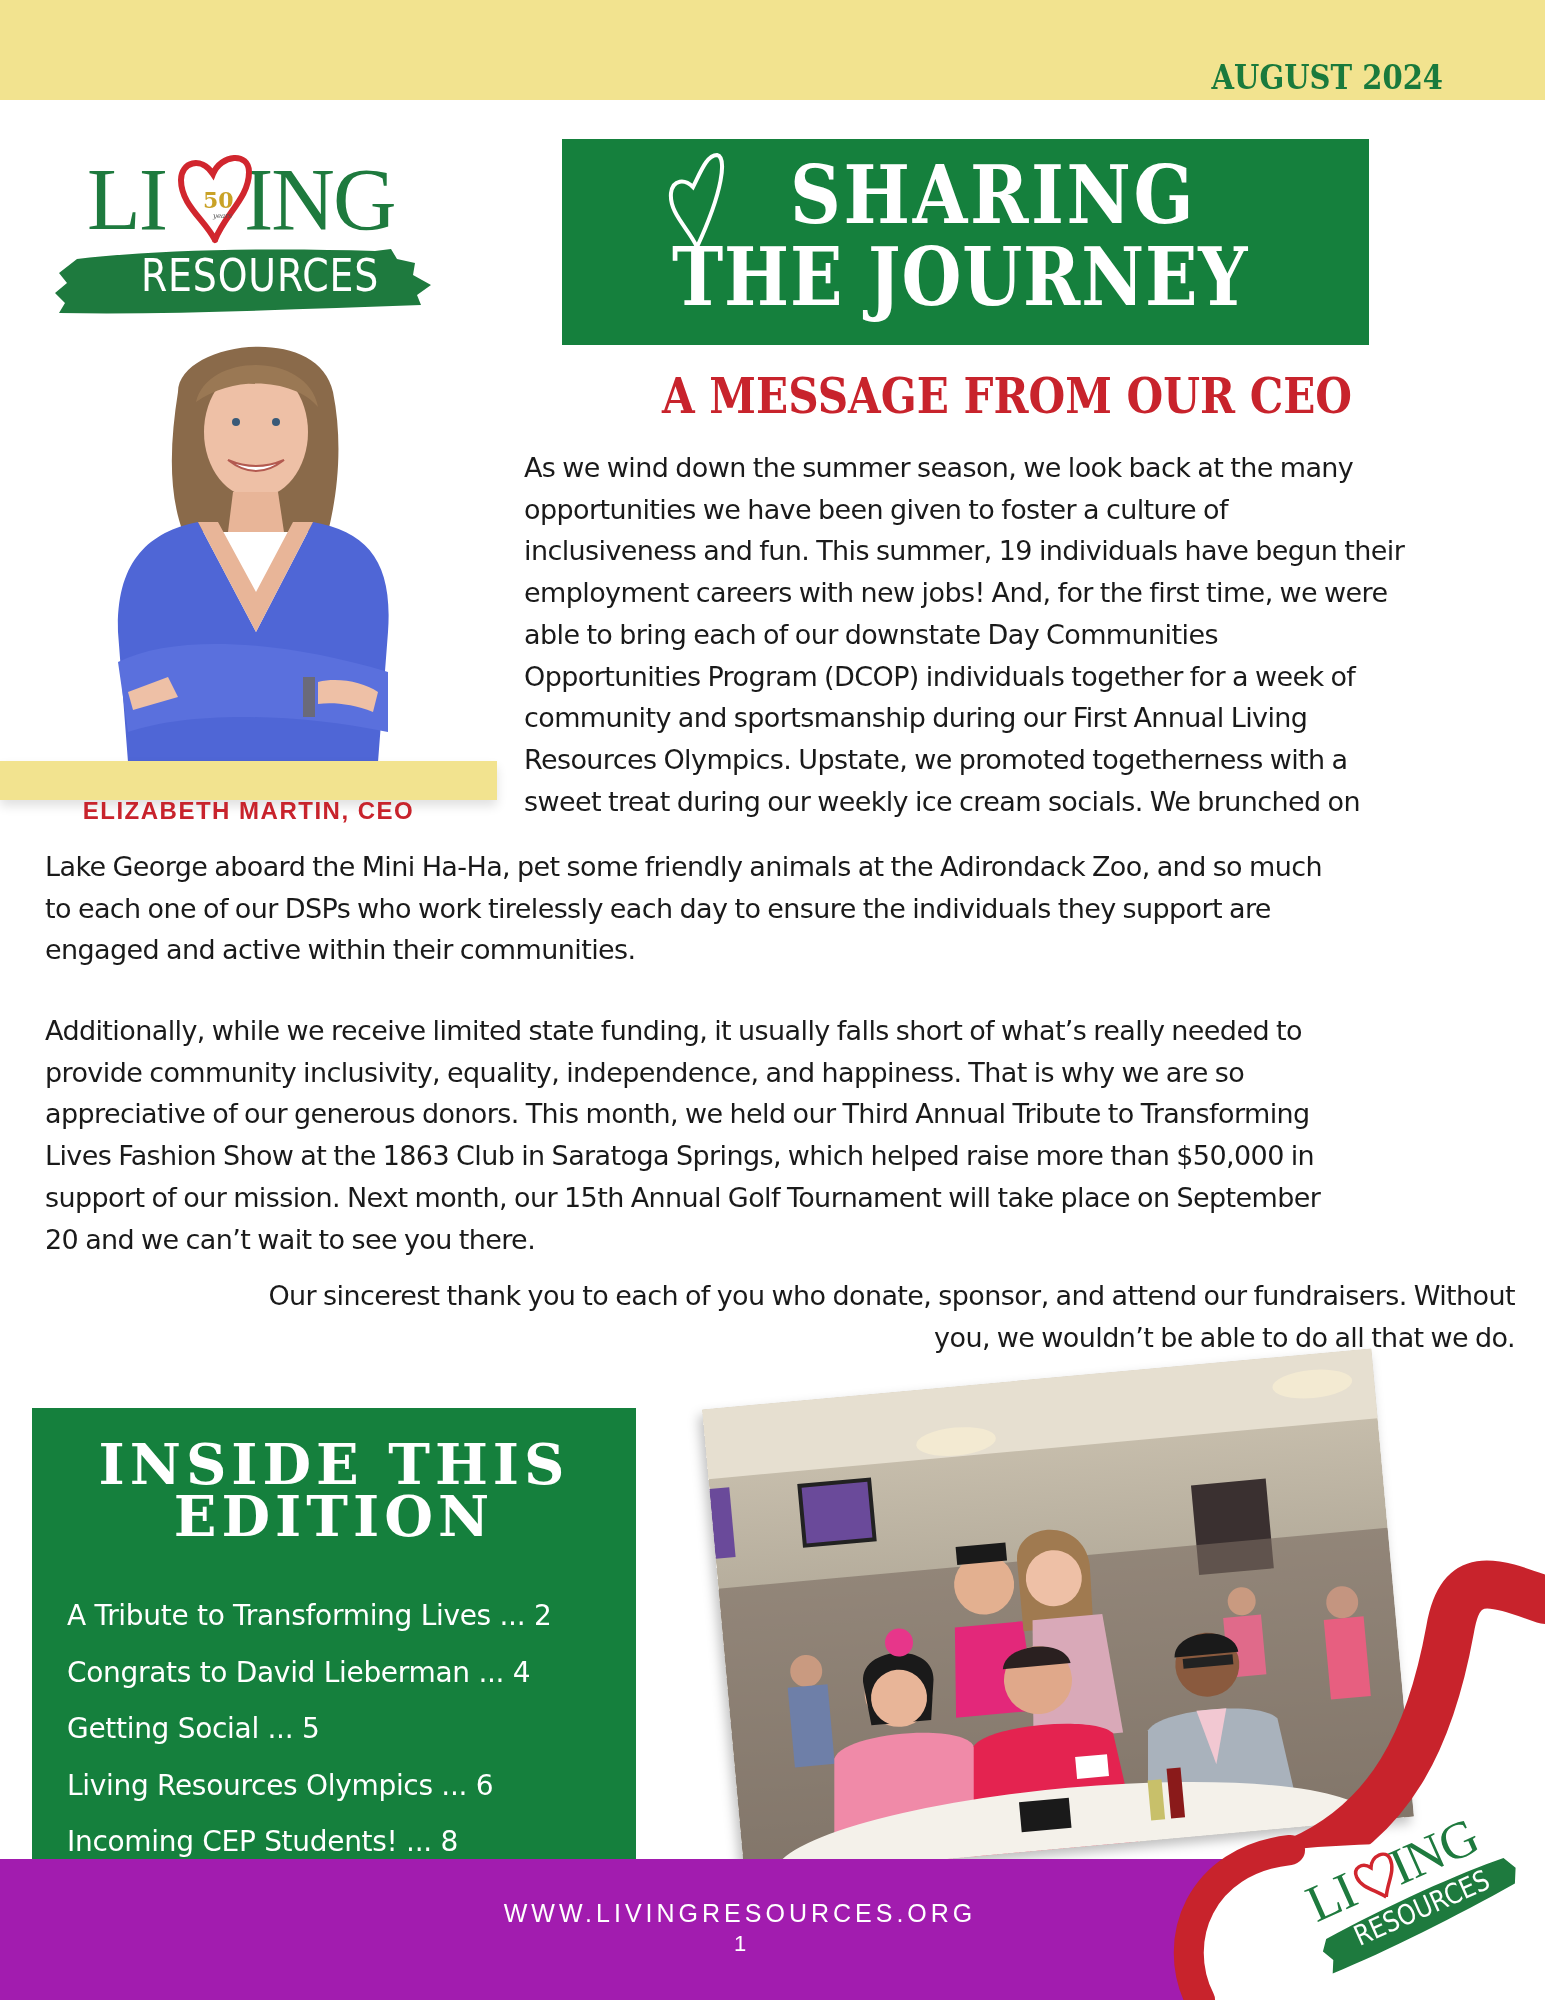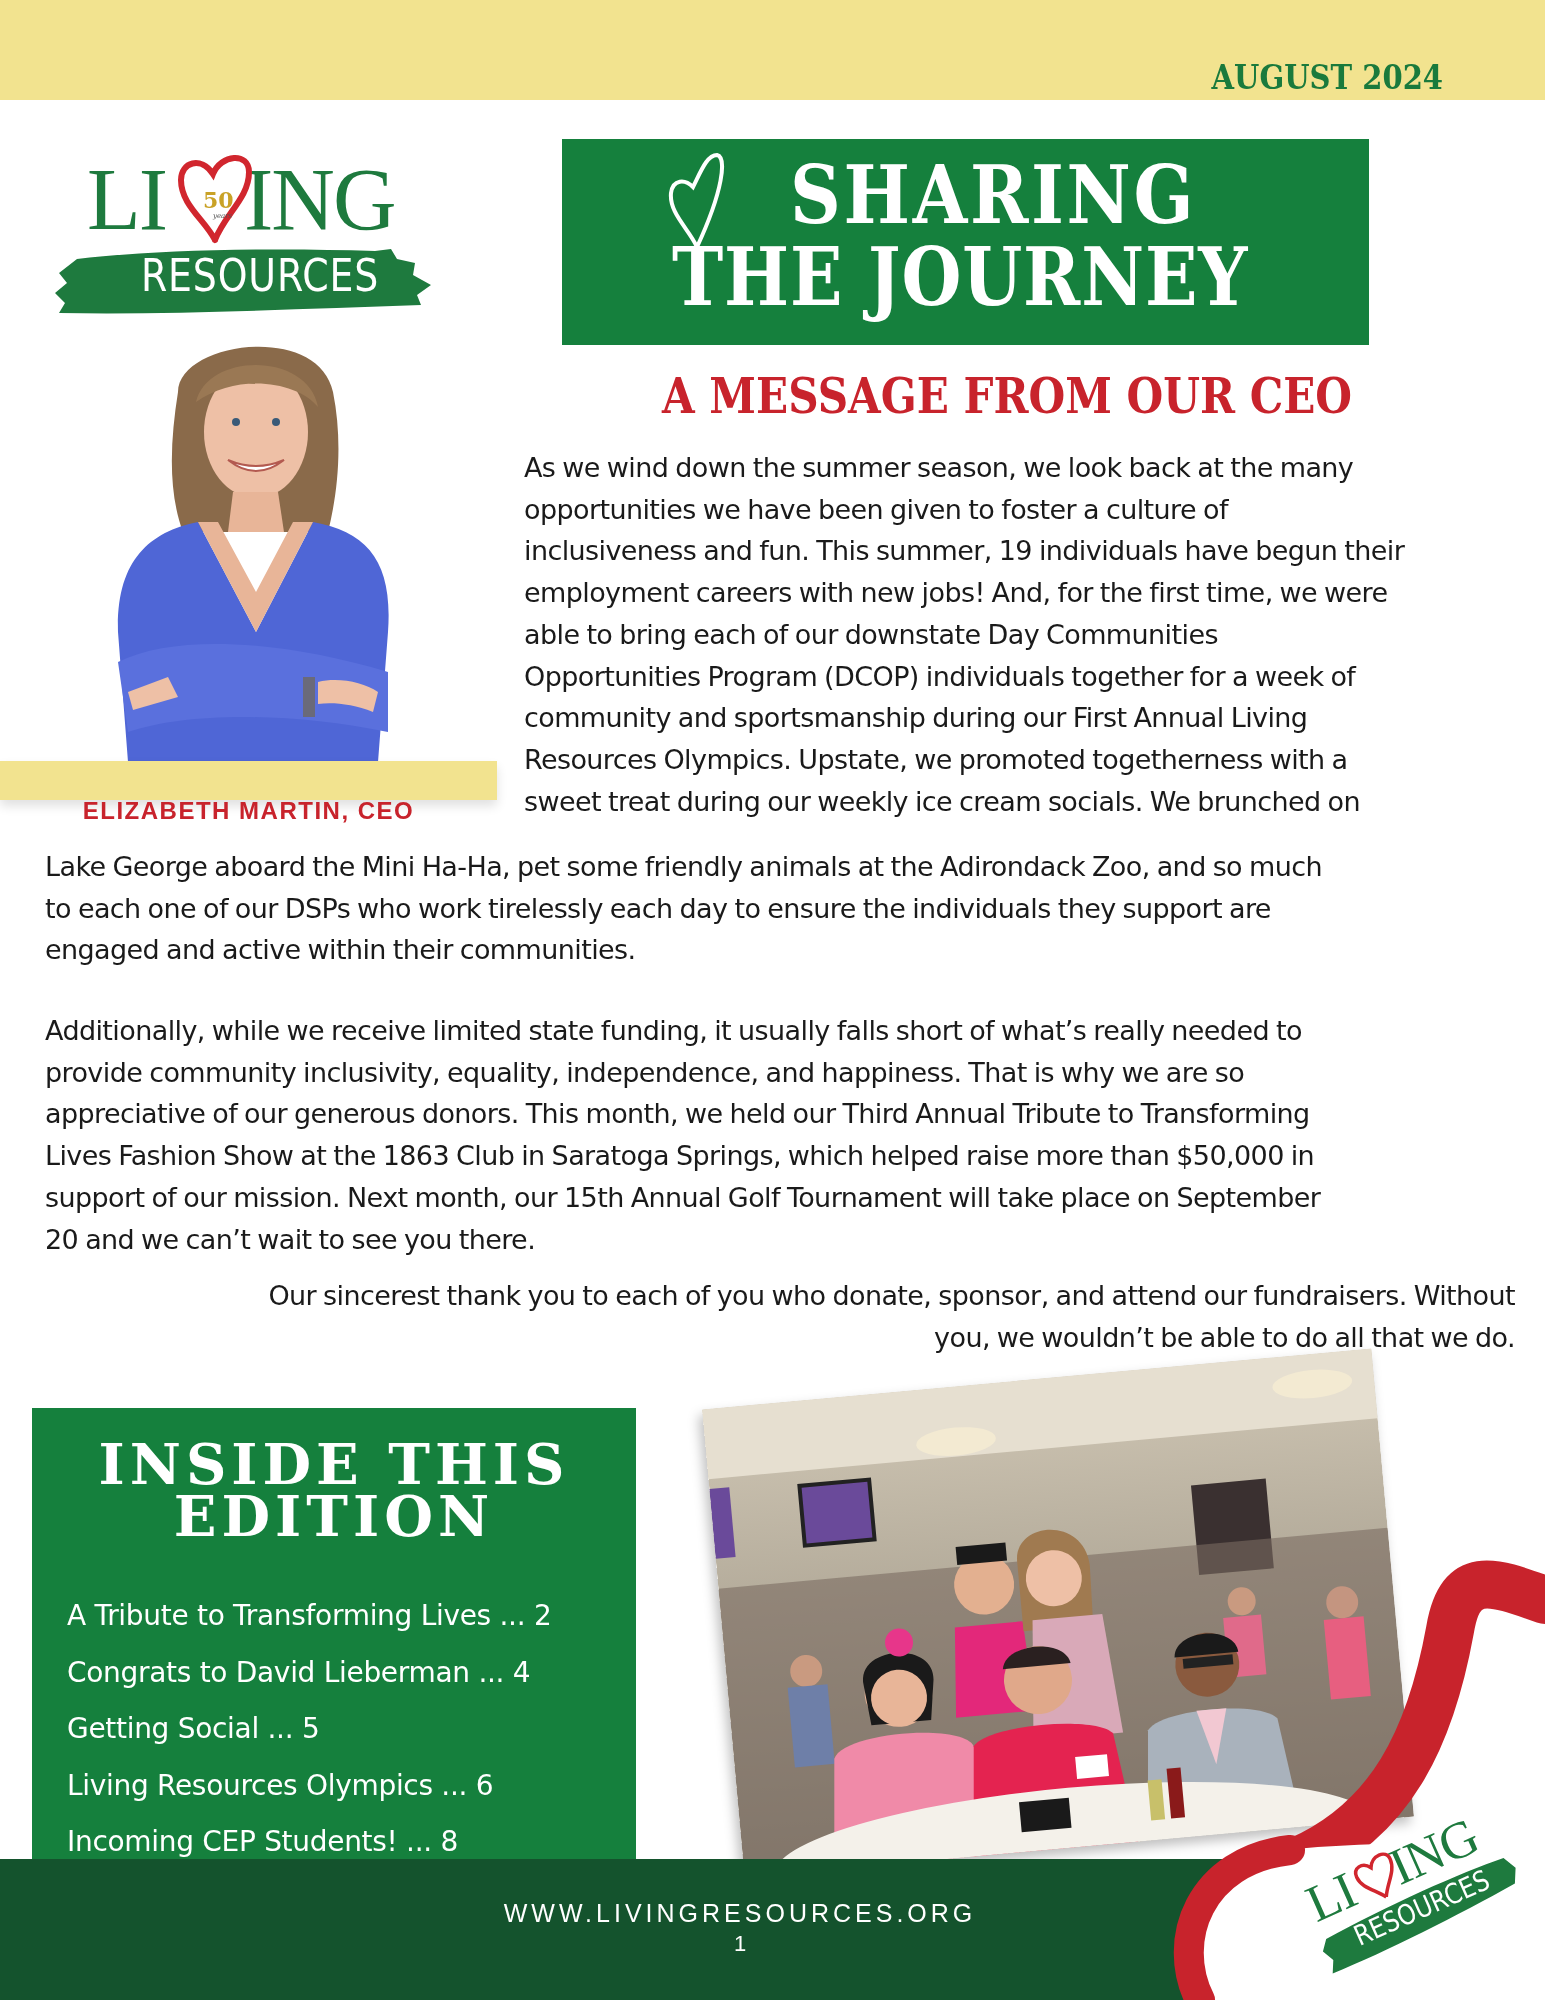--- a/index.html
+++ b/index.html
@@ -97,21 +97,21 @@
     
     .event-photo {
       position: absolute; left: 722px; top: 1378px; width: 672px; height: 470px;
       transform: rotate(-5.2deg); transform-origin: center; overflow: hidden;
       box-shadow: -4px 6px 12px rgba(0,0,0,0.25);
     }
 
     
     .footer {
       position: absolute; left: 0; top: 1859px; width: 1545px; height: 141px;
-      background: #14532d;
+      background: #a21caf;
     }
     .footer-url {
       position: absolute; left: 0; width: 1480px; top: 40px; text-align: center;
       font-family: "Liberation Sans", sans-serif; font-size: 25px; color: #ffffff; letter-spacing: 4px;
     }
     .footer-page {
       position: absolute; left: 0; width: 1480px; top: 72px; text-align: center;
       font-family: "Liberation Sans", sans-serif; font-size: 22px; color: #ffffff;
     }
 

